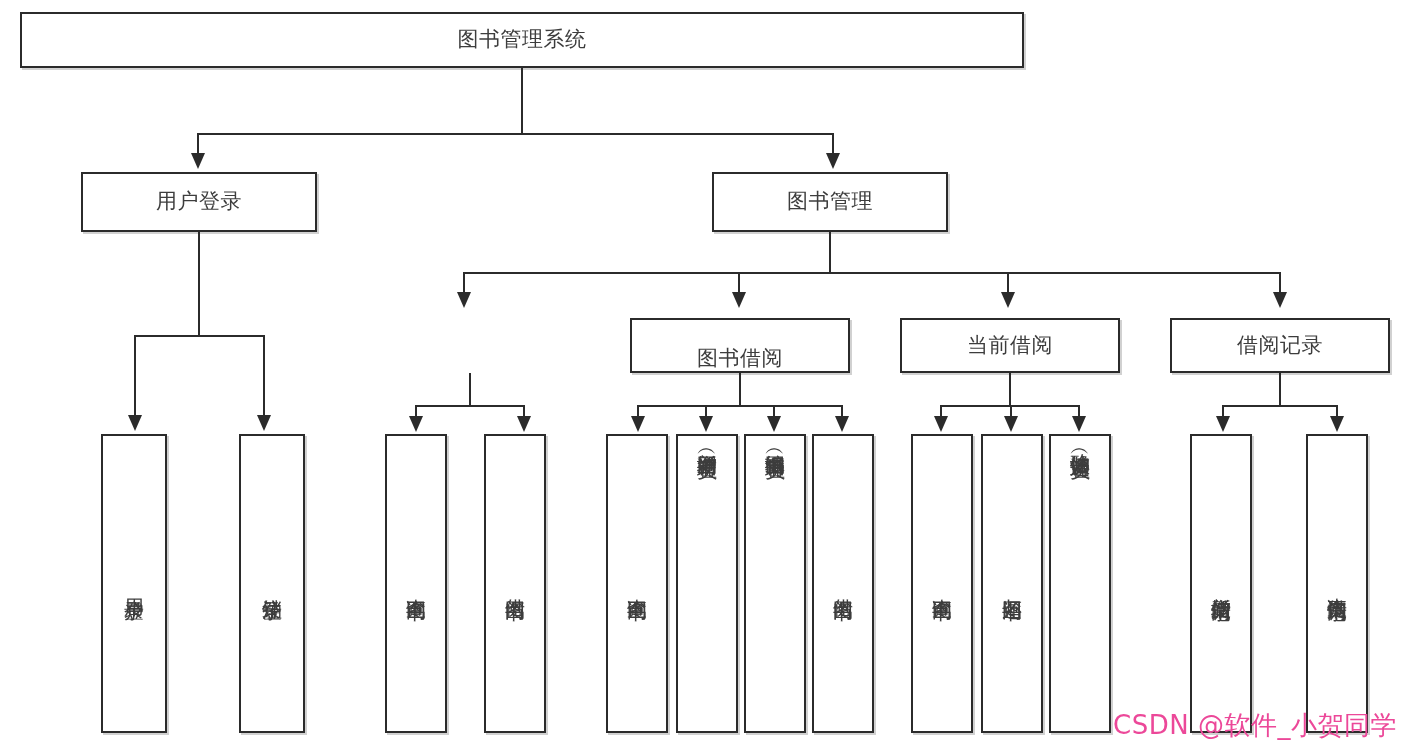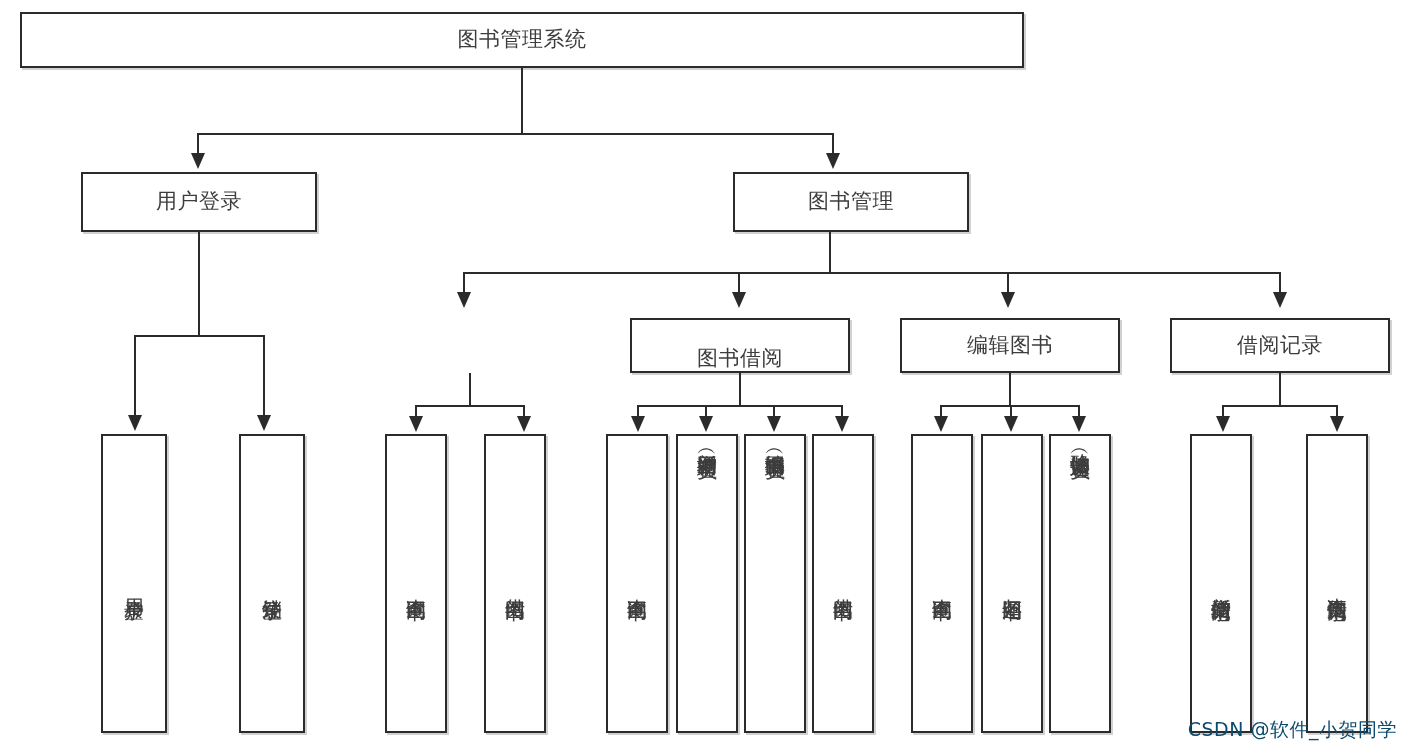--- a/index.html
+++ b/index.html
@@ -76,22 +76,22 @@
     border-left: 7px solid transparent;
     border-right: 7px solid transparent;
     border-top: 16px solid #2b2b2b;
   }
 
   
   #watermark {
     position: absolute;
     right: 8px;
     bottom: 4px;
-    font-size: 19px;
-    color: #0c4a6e;
+    font-size: 26px;
+    color: #ec4899;
     letter-spacing: 0.5px;
     white-space: nowrap;
     font-family: "DejaVu Sans", "Liberation Sans", sans-serif;
   }
 </style>
 </head>
 <body>
 
 <div id="canvas">
 
@@ -106,21 +106,21 @@
   <div class="vline" style="left:197px; top:133px; width:2px; height:22px;"></div>
   <div class="arrow" style="left:191px; top:153px;"></div>
 
   <div class="vline" style="left:832px; top:133px; width:2px; height:22px;"></div>
   <div class="arrow" style="left:826px; top:153px;"></div>
 
   <div class="box horizontal" style="left:81px; top:172px; width:236px; height:60px;">
     <span class="label">用户登录</span>
   </div>
 
-  <div class="box horizontal" style="left:712px; top:172px; width:236px; height:60px;margin-left:21px;">
+  <div class="box horizontal" style="left:712px; top:172px; width:236px; height:60px;">
     <span class="label">图书管理</span>
   </div>
 
   <div class="vline" style="left:198px; top:232px; width:2px; height:104px;"></div>
   <div class="hline" style="left:134px; top:335px; width:130px; height:2px;"></div>
   <div class="vline" style="left:134px; top:335px; width:2px; height:82px;"></div>
   <div class="arrow" style="left:128px; top:415px;"></div>
   <div class="vline" style="left:263px; top:335px; width:2px; height:82px;"></div>
   <div class="arrow" style="left:257px; top:415px;"></div>
 
@@ -136,21 +136,21 @@
   <div class="vline" style="left:1007px; top:272px; width:2px; height:22px;"></div>
   <div class="arrow" style="left:1001px; top:292px;"></div>
 
   <div class="vline" style="left:1279px; top:272px; width:2px; height:22px;"></div>
   <div class="arrow" style="left:1273px; top:292px;"></div>
 
   <div class="box horizontal" style="left:630px; top:318px; width:220px; height:55px;align-items:flex-end;">
     <span class="label">图书借阅</span>
   </div>
   <div class="box horizontal" style="left:900px; top:318px; width:220px; height:55px;">
-    <span class="label">编辑图书</span>
+    <span class="label">当前借阅</span>
   </div>
   <div class="box horizontal" style="left:1170px; top:318px; width:220px; height:55px;">
     <span class="label">借阅记录</span>
   </div>
 
   <div class="vline" style="left:469px; top:373px; width:2px; height:34px;"></div>
   <div class="hline" style="left:415px; top:405px; width:110px; height:2px;"></div>
   <div class="vline" style="left:415px; top:405px; width:2px; height:14px;"></div>
   <div class="arrow" style="left:409px; top:416px;"></div>
   <div class="vline" style="left:523px; top:405px; width:2px; height:14px;"></div>

